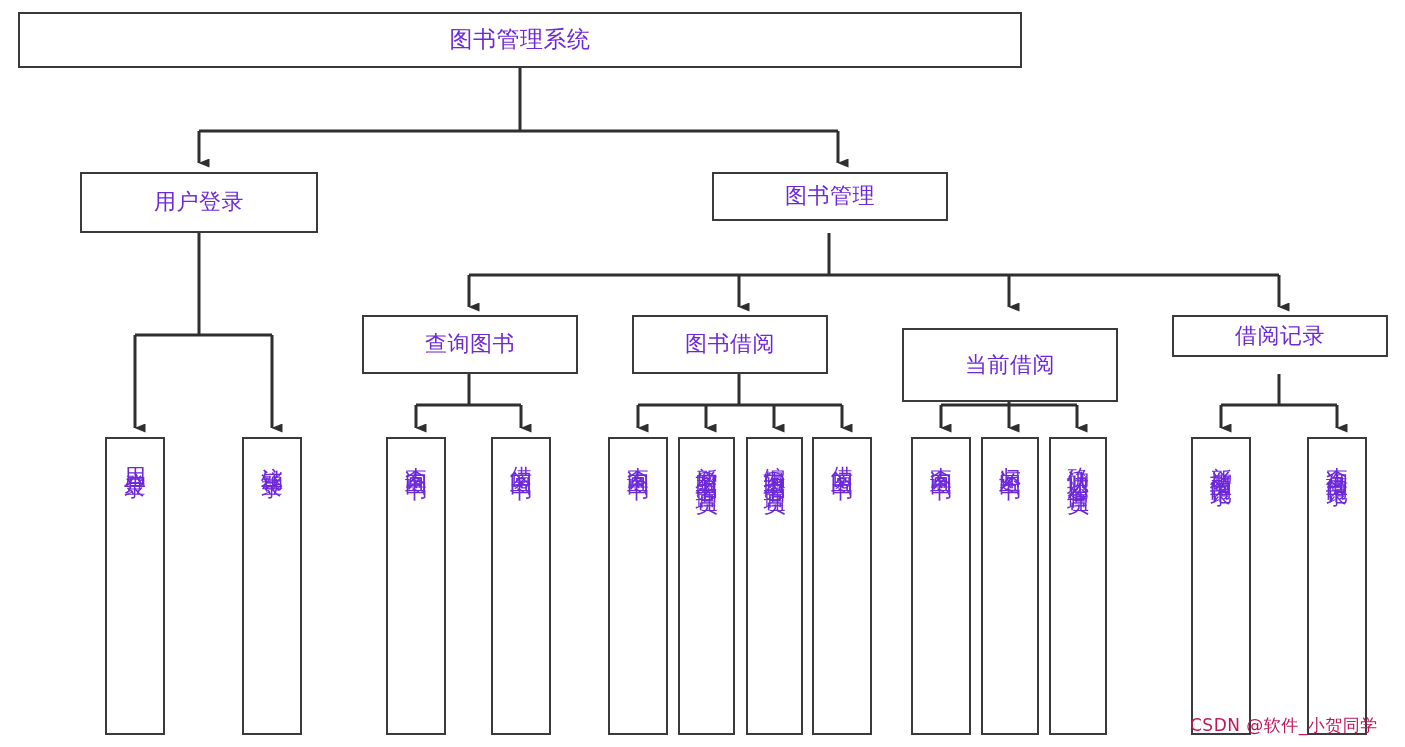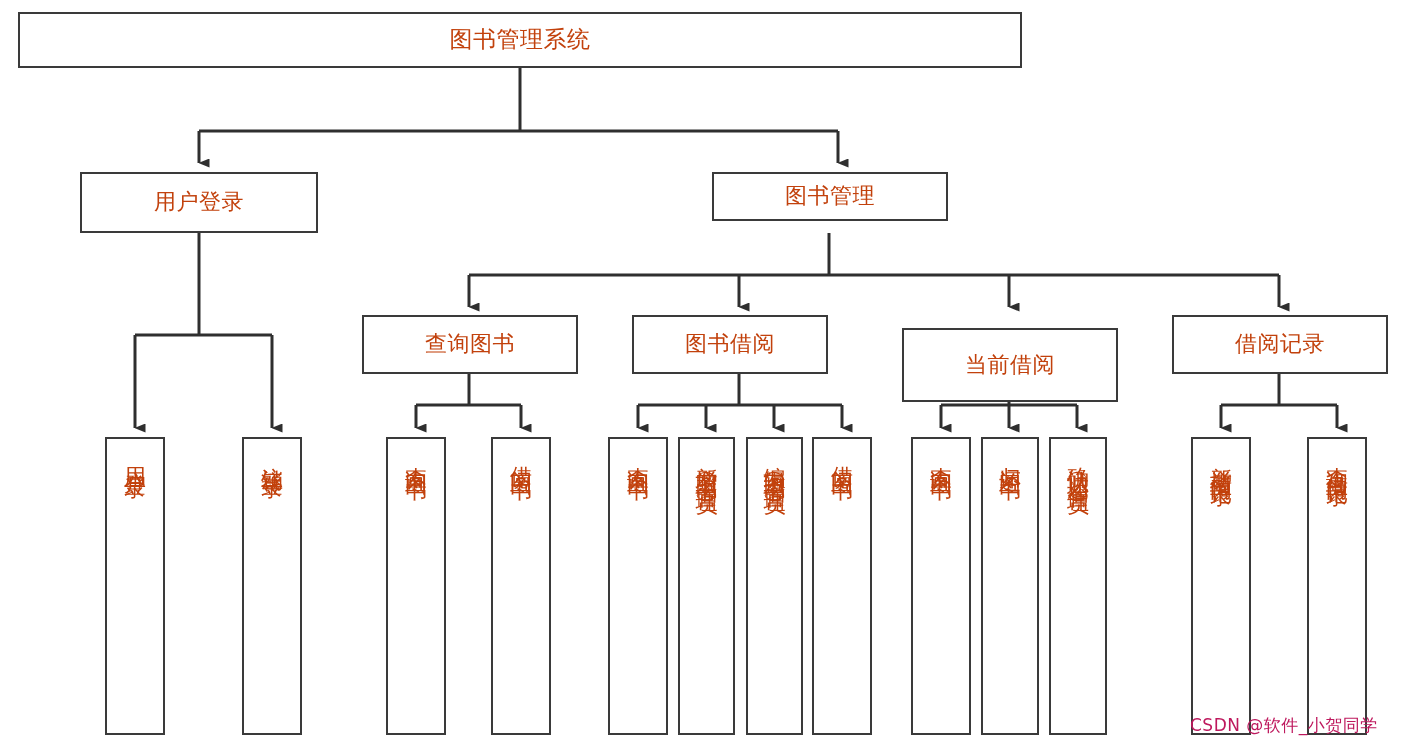--- a/index.html
+++ b/index.html
@@ -34,21 +34,21 @@
     border: 2.5px solid #3a3a3a;
     display: flex;
     align-items: center;
     justify-content: center;
     text-align: center;
   }
   .node-label {
     font-size: 22px;
     line-height: 1.12;
     letter-spacing: 0.5px;
-    color: #c2410c;
+    color: #6d28d9;
     white-space: nowrap;
     text-align: center;
   }
   
   .node.root .node-label { font-size: 23px; }
   
   .node.branch .node-label { font-size: 22px; }
   
   .node.leaf {
     align-items: flex-start;
@@ -148,21 +148,21 @@
   </div>
 
   <div class="node branch" style="left:632px; top:315px; width:196px; height:59px;">
     <span class="node-label">图书借阅</span>
   </div>
 
   <div class="node branch" style="left:902px; top:328px; width:216px; height:74px;">
     <span class="node-label">当前借阅</span>
   </div>
 
-  <div class="node branch" style="left:1172px; top:315px; width:216px; height:59px;">
+  <div class="node branch" style="left:1172px; top:315px; width:216px; height:42px;">
     <span class="node-label">借阅记录</span>
   </div>
 
   <div class="node leaf" style="left:105px; top:437px; width:60px; height:298px;">
     <span class="node-label">用户登录</span>
   </div>
 
   <div class="node leaf" style="left:242px; top:437px; width:60px; height:298px;">
     <span class="node-label">注销登录</span>
   </div>

